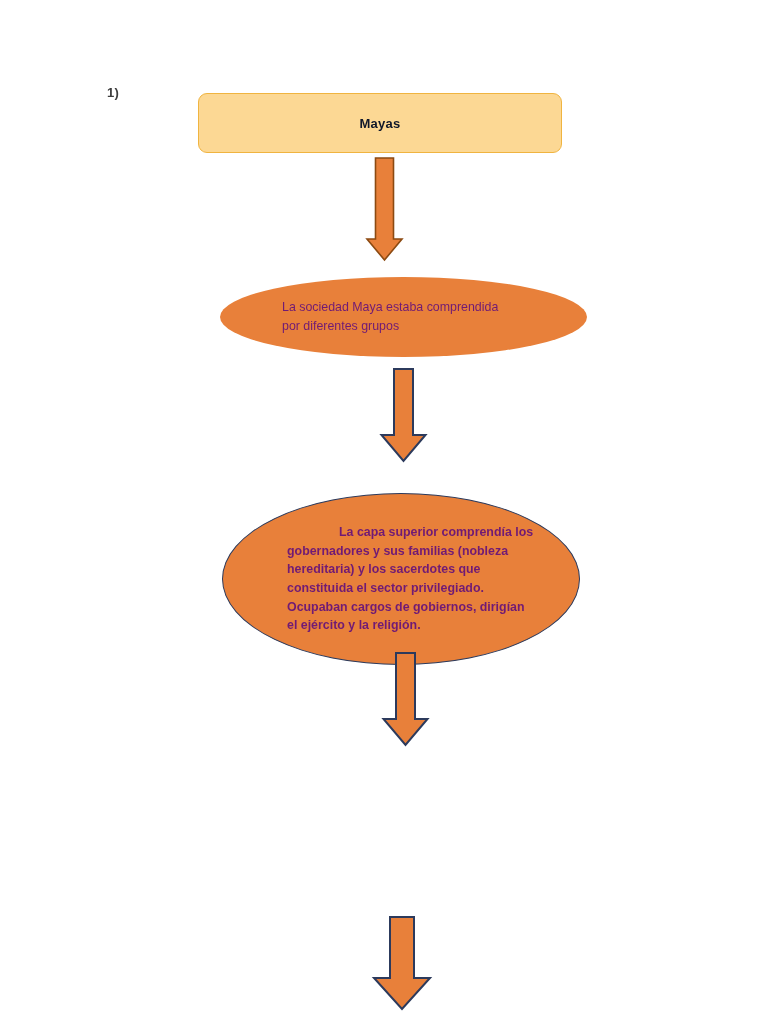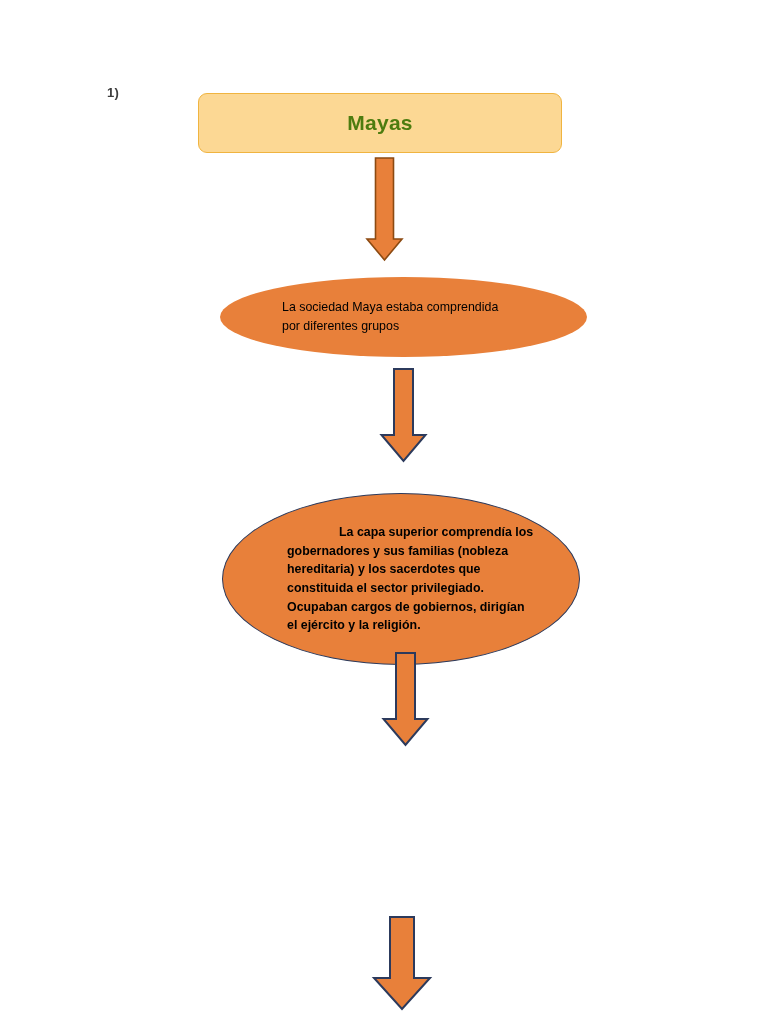--- a/index.html
+++ b/index.html
@@ -43,40 +43,40 @@
     height: 60px;
     background: #FCD894;
     border: 1.3px solid #F0B440;
     border-radius: 9px;
     box-sizing: border-box;
     display: flex;
     align-items: center;
     justify-content: center;
   }
   .title-text {
-    font-size: 21px;
+    font-size: 13px;
     font-weight: bold;
-    color: #4d7c0f;
+    color: #0f172a;
     letter-spacing: 0.3px;
   }
 
   
   .ellipse {
     position: absolute;
     box-sizing: border-box;
     background: #E8803A;
     border-radius: 50%;
     display: flex;
     align-items: center;
   }
   .ellipse.bordered {
     border: 1.4px solid #2C3A5C;
   }
   .ellipse-text {
-    color: #000000;
+    color: #701a75;
     font-size: 12.4px;
     line-height: 1.5;
     white-space: pre-line;
     box-sizing: border-box;
     width: 100%;
   }
 
   #ellipse-1 {
     left: 220px;
     top: 277px;

